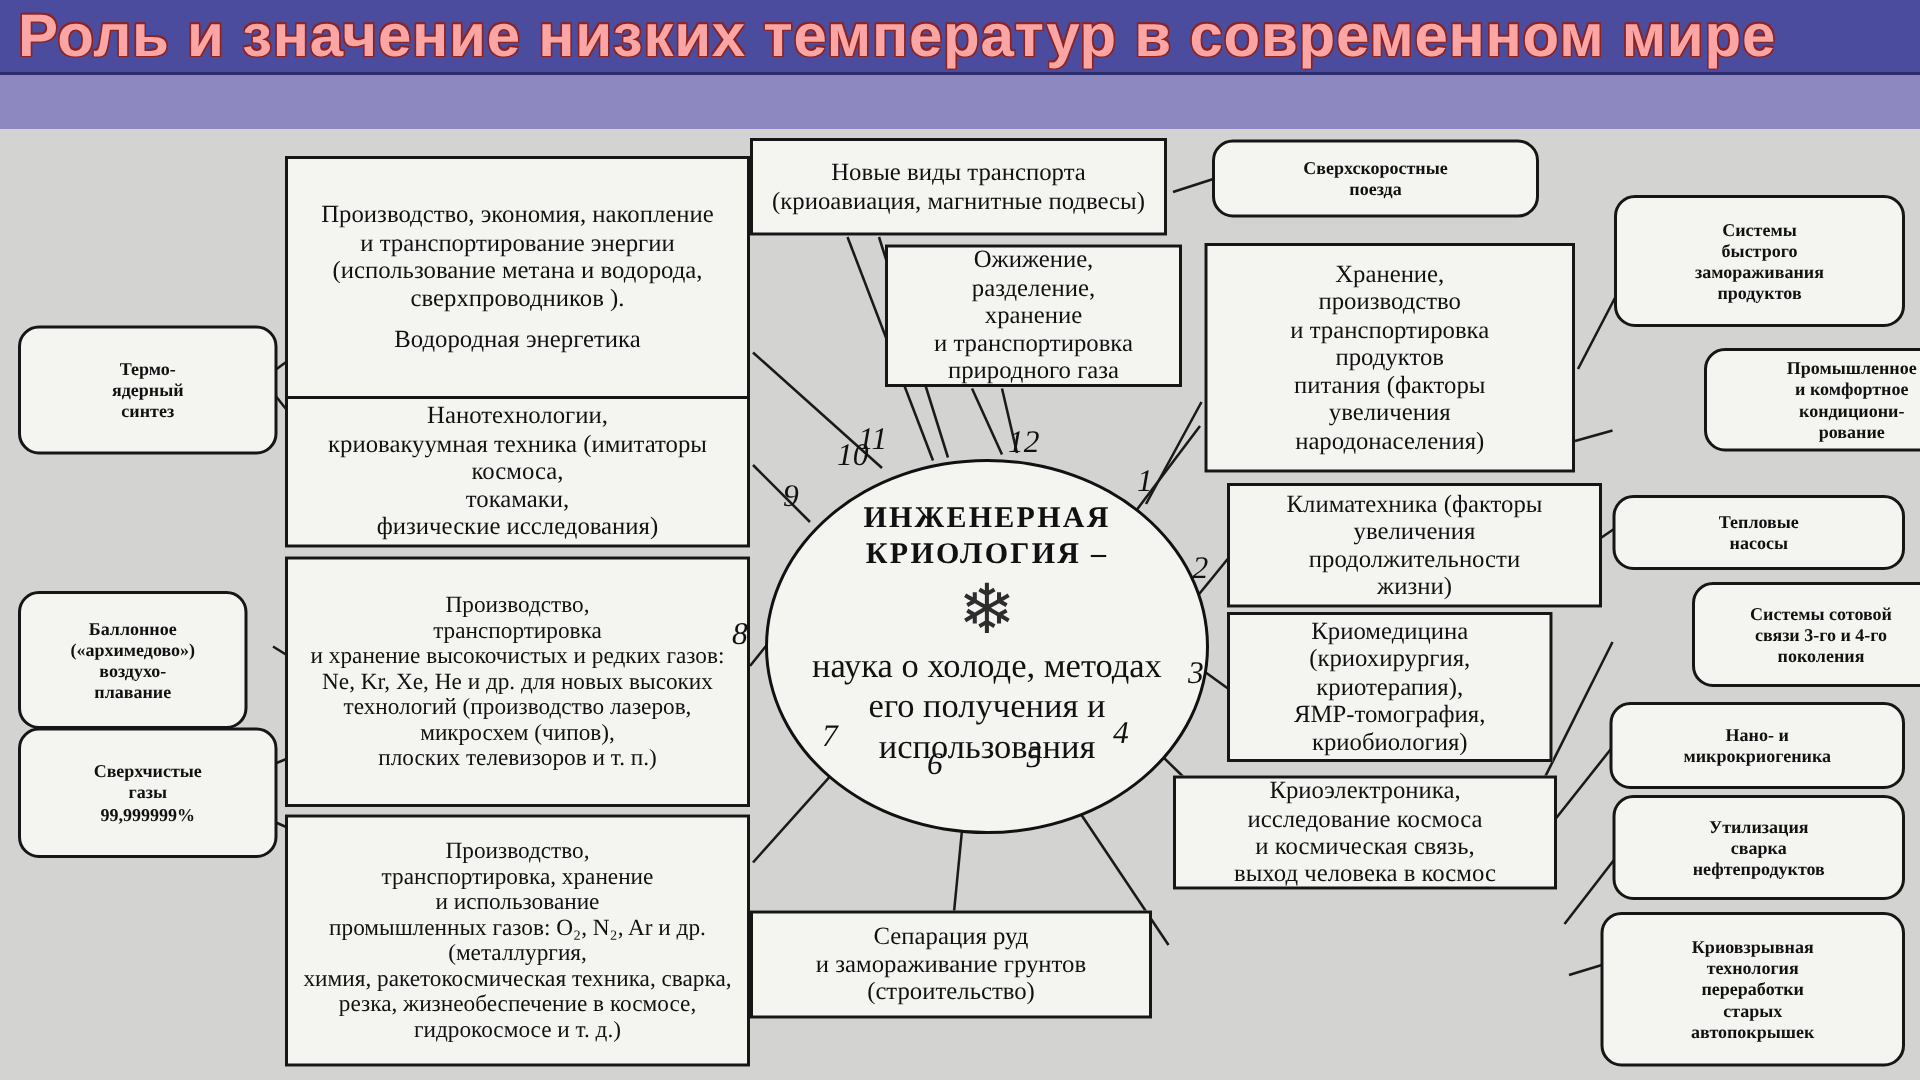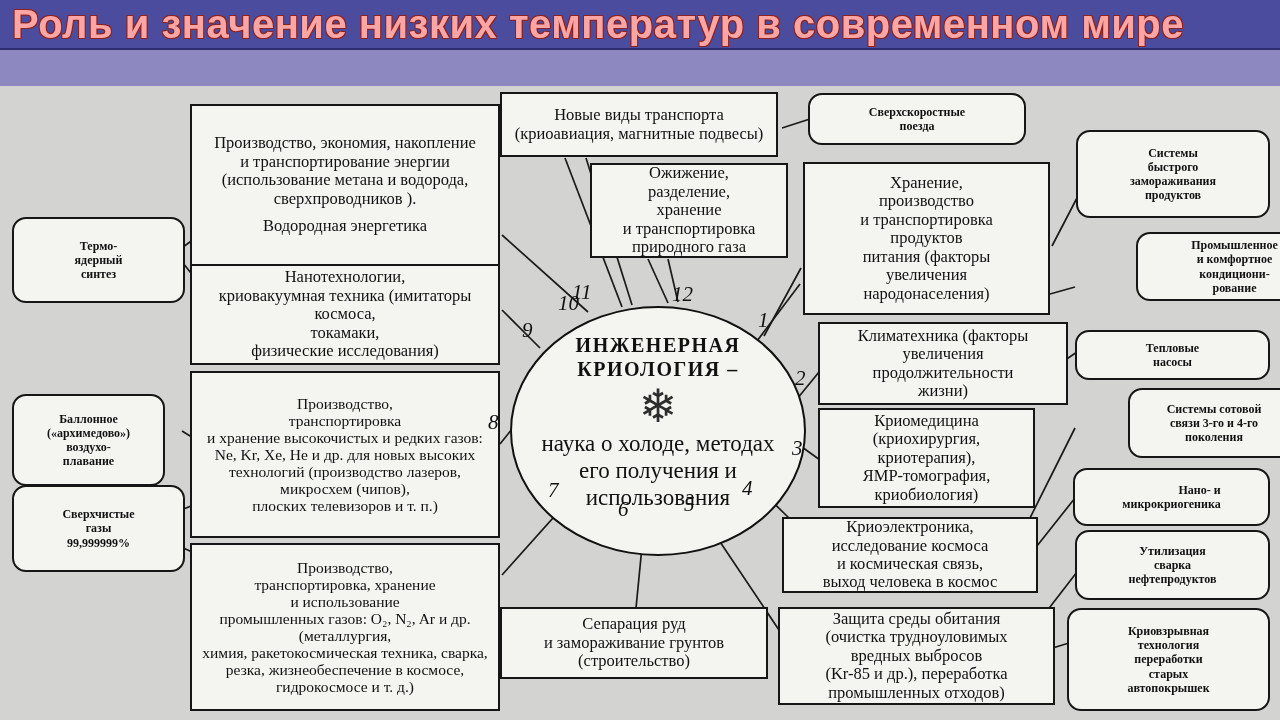--- a/index.html
+++ b/index.html
@@ -146,44 +146,39 @@
 жизни)</div>
   <div class="box" style="left:782px;top:517px;width:256px;height:76px;">Криоэлектроника,
 исследование космоса
 и космическая связь,
 выход человека в космос</div>
   <div class="box" style="left:818px;top:408px;width:217px;height:100px;">Криомедицина
 (криохирургия,
 криотерапия),
 ЯМР-томография,
 криобиология)</div>
-  <div class="box" style="left:778px;top:607px;width:277px;height:98px;">Защита среды обитания
-(очистка трудноуловимых
-вредных выбросов
-(Kr-85 и др.), переработка
-промышленных отходов)</div>
 
   <div class="box" style="left:500px;top:607px;width:268px;height:72px;">Сепарация руд
 и замораживание грунтов
 (строительство)</div>
 
   <div class="rbox" style="left:1076px;top:130px;width:194px;height:88px;">Системы
 быстрого
 замораживания
 продуктов</div>
   <div class="rbox" style="left:1136px;top:232px;width:197px;height:69px;">Промышленное
 и комфортное
 кондициони-
 рование</div>
   <div class="rbox" style="left:1075px;top:330px;width:195px;height:50px;">Тепловые
 насосы</div>
   <div class="rbox" style="left:1128px;top:388px;width:172px;height:70px;">Системы сотовой
 связи 3-го и 4-го
 поколения</div>
-  <div class="rbox" style="left:1073px;top:468px;width:197px;height:58px;text-align:right;">Нано- и
+  <div class="rbox" style="left:1073px;top:468px;width:197px;height:58px;">Нано- и
 микрокриогеника</div>
   <div class="rbox" style="left:1075px;top:530px;width:195px;height:70px;">Утилизация
 сварка
 нефтепродуктов</div>
   <div class="rbox" style="left:1067px;top:608px;width:203px;height:103px;">Криовзрывная
 технология
 переработки
 старых
 автопокрышек</div>
 

